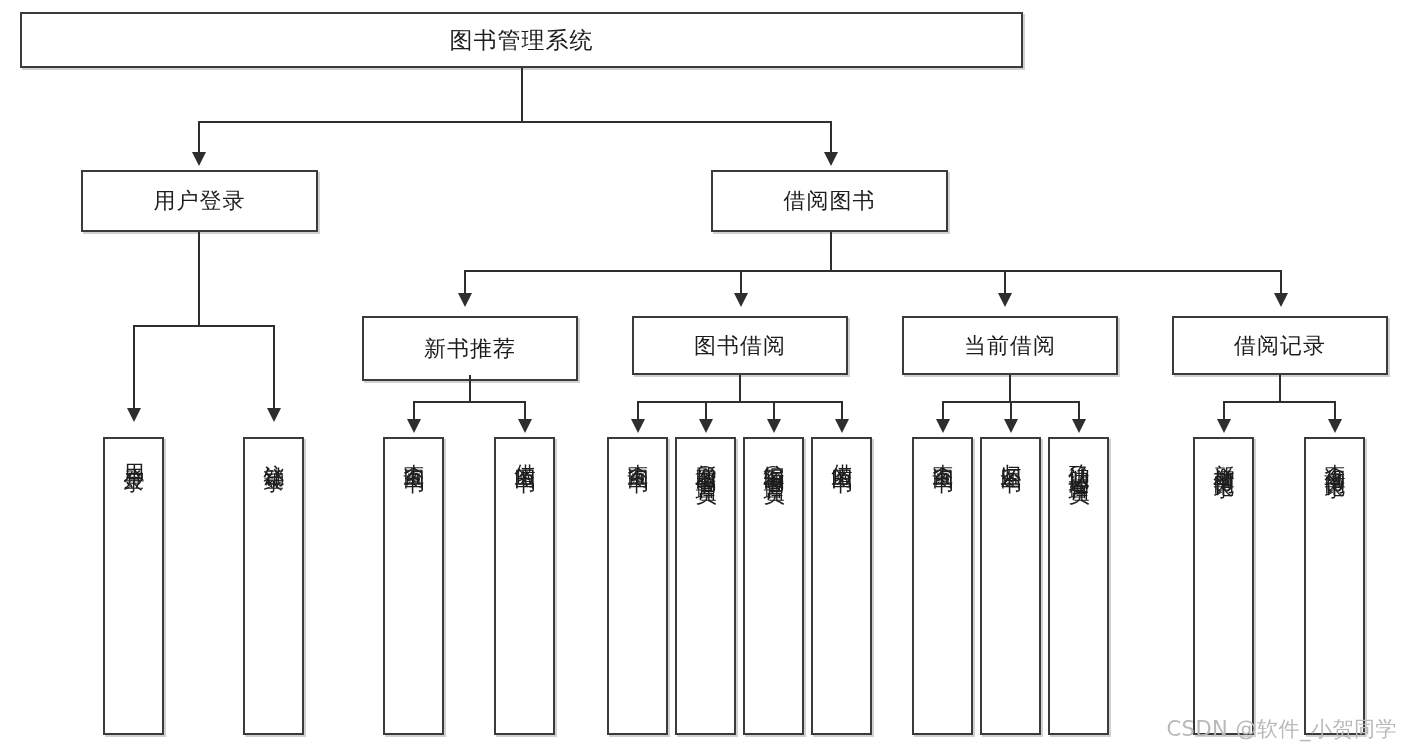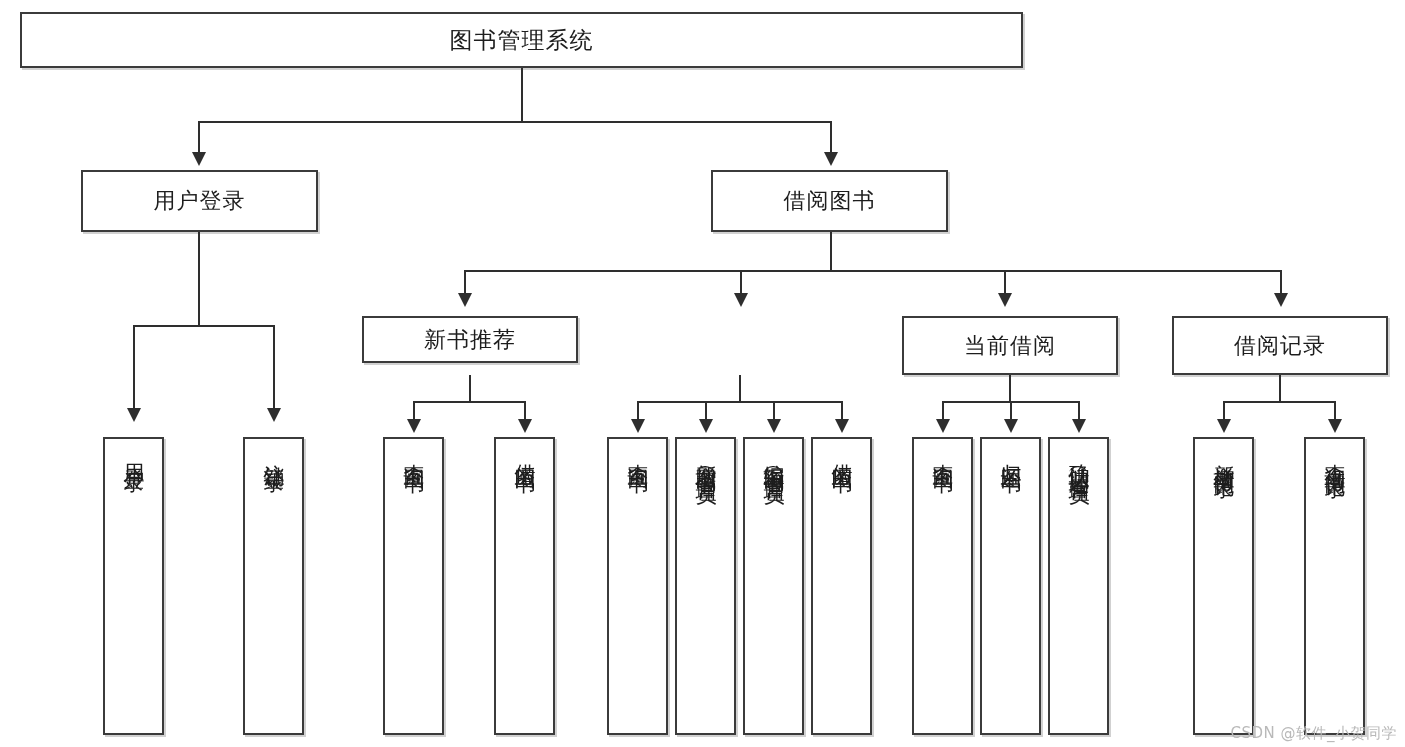--- a/index.html
+++ b/index.html
@@ -64,21 +64,21 @@
     height: 0;
     border-left: 7px solid transparent;
     border-right: 7px solid transparent;
     border-top: 14px solid #2e2e2e;
   }
   
   #watermark {
     position: absolute;
     right: 8px;
     bottom: 4px;
-    font-size: 15px;
+    font-size: 21px;
     color: #b9b9b9;
     letter-spacing: 0.5px;
     white-space: nowrap;
     user-select: none;
   }
 </style>
 </head>
 <body>
 
 <div id="canvas">
@@ -116,22 +116,25 @@
   <div class="ln h" style="left:464px; top:270px; width:816px;"></div>
   <div class="ln v" style="left:464px; top:270px; height:25px;"></div>
   <div class="arrow" style="left:458px; top:293px;"></div>
   <div class="ln v" style="left:740px; top:270px; height:25px;"></div>
   <div class="arrow" style="left:734px; top:293px;"></div>
   <div class="ln v" style="left:1004px; top:270px; height:25px;"></div>
   <div class="arrow" style="left:998px; top:293px;"></div>
   <div class="ln v" style="left:1280px; top:270px; height:25px;"></div>
   <div class="arrow" style="left:1274px; top:293px;"></div>
 
-  <div class="node h-node" style="left:362px; top:316px; width:216px; height:47px;font-family:Liberation Serif, serif;">
+  <div class="node h-node" style="left:362px; top:316px; width:216px; height:65px;font-family:Liberation Serif, serif;">
     <span>新书推荐</span>
+  </div>
+  <div class="node h-node" style="left:632px; top:316px; width:216px; height:59px;">
+    <span>图书借阅</span>
   </div>
   <div class="node h-node" style="left:902px; top:316px; width:216px; height:59px;">
     <span>当前借阅</span>
   </div>
   <div class="node h-node" style="left:1172px; top:316px; width:216px; height:59px;">
     <span>借阅记录</span>
   </div>
 
   <div class="ln v" style="left:469px; top:375px; height:28px;"></div>
   <div class="ln h" style="left:413px; top:401px; width:113px;"></div>

